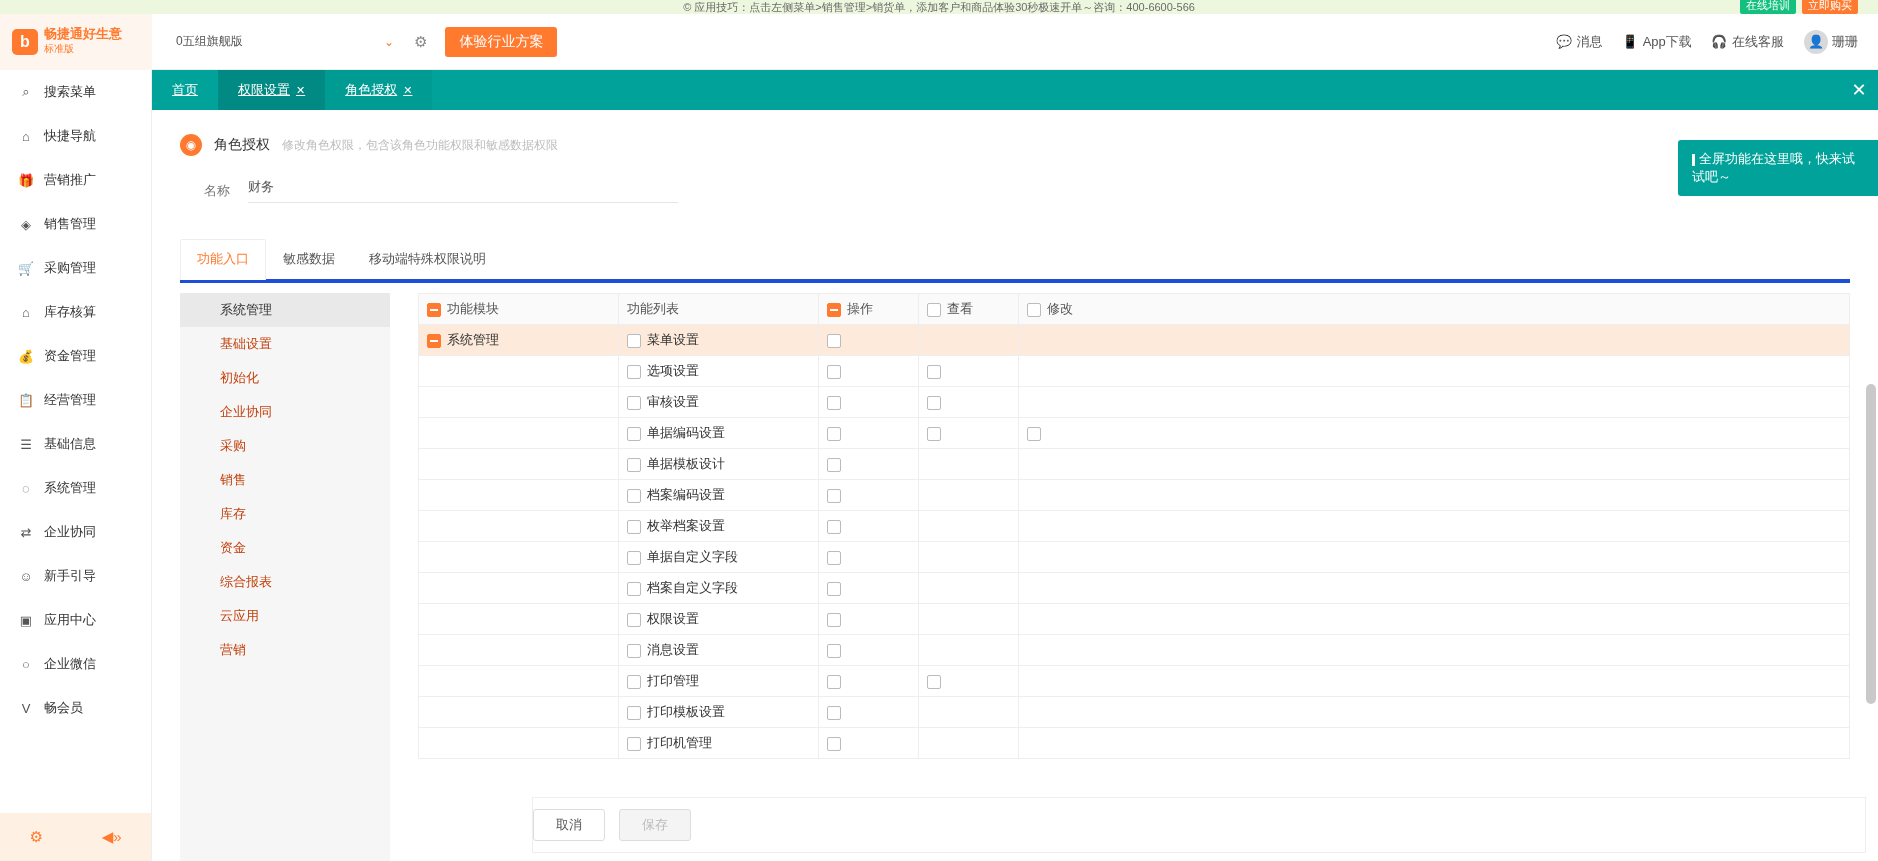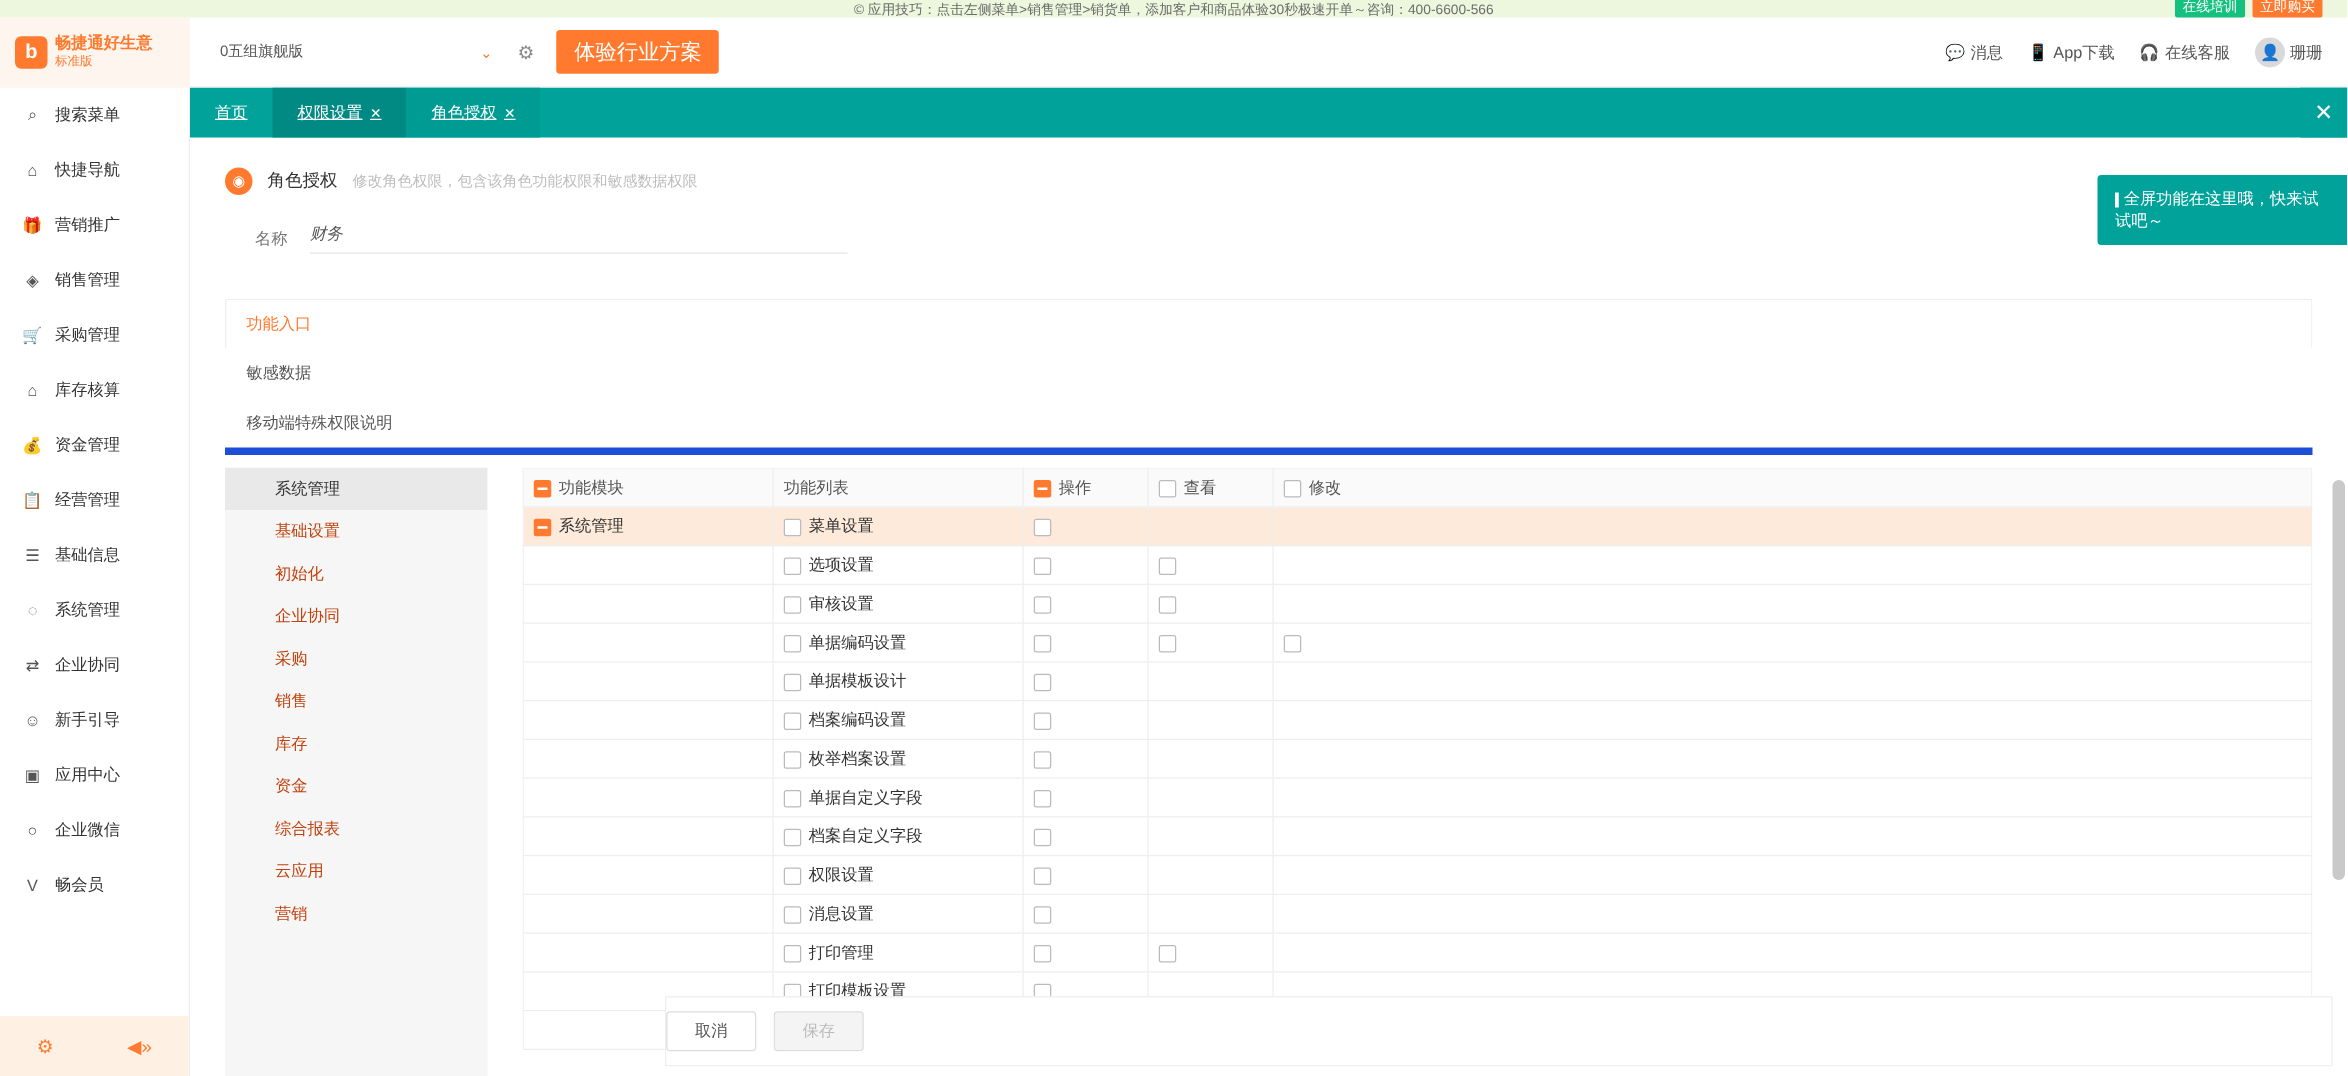--- a/index.html
+++ b/index.html
@@ -14,21 +14,21 @@
 
   
   .header { height:56px; display:flex; align-items:center; border-bottom:1px solid #eee;}
   .logo-block { width:152px; height:56px; display:flex; align-items:center; padding-left:12px; background:#fef5ee;}
   .logo-icon { width:26px; height:26px; background:#ff7a2e; border-radius:5px; margin-right:6px; display:flex; align-items:center;justify-content:center;color:#fff;font-weight:bold;font-size:16px;}
   .logo-text { color:#ff7a2e; font-size:13px; font-weight:bold; line-height:1.1;}
   .logo-sub { color:#ff7a2e; font-size:10px;}
   .org-select { margin-left:18px; width:230px; height:28px; border:none; color:#555; display:flex; align-items:center; justify-content:space-between; padding:0 6px;}
   .org-select .chev { color:#ff7a2e;}
   .gear { margin-left:14px; color:#888; font-size:15px;}
-  .orange-btn { margin-left:18px; background:#ff7a2e; color:#fff; padding:6px 14px; border-radius:3px; font-size:17px;}
+  .orange-btn { margin-left:18px; background:#ff7a2e; color:#fff; padding:6px 14px; border-radius:3px; font-size:14px;}
   .header-right { margin-left:auto; display:flex; align-items:center; gap:20px; padding-right:20px; color:#555; font-size:13px;}
   .hr-item { display:flex; align-items:center; gap:4px;}
   .avatar { width:24px;height:24px;border-radius:50%;background:#d9d9d9;display:flex;align-items:center;justify-content:center;color:#fff;font-size:13px;}
 
   .body { flex:1; display:flex; overflow:hidden;}
 
   
   .sidenav { width:152px; background:#fff; border-right:1px solid #eee; display:flex; flex-direction:column;}
   .nav-item { height:44px; display:flex; align-items:center; gap:10px; padding-left:18px; color:#333; font-size:13px; cursor:pointer;}
   .nav-item .ni-icon { width:16px; text-align:center; color:#555;}
@@ -44,23 +44,23 @@
   .tabs-close-all { position:absolute; right:0; top:0; width:38px; height:40px; background:#00a29a; display:flex;align-items:center;justify-content:center;font-size:18px;}
 
   .content { flex:1; padding:24px 28px 0 28px; overflow:hidden; display:flex; flex-direction:column; position:relative;}
   .title-row { display:flex; align-items:center; gap:12px;}
   .title-badge { width:22px;height:22px;border-radius:50%;background:#ff7a2e;display:flex;align-items:center;justify-content:center;color:#fff;font-size:12px;}
   .title-text { font-size:14px; color:#333; font-weight:500;}
   .title-hint { color:#bdbdbd; font-size:12px;}
 
   .name-row { margin:22px 0 0 24px; display:flex; align-items:center; gap:18px; font-size:13px; color:#555; padding-bottom:10px;}
   .name-label { color:#777;}
-  .name-val { width:430px; border-bottom:1px solid #e6e6e6; padding-bottom:6px;font-style:italic;}
-
-  .inner-tabs { margin-top:26px; display:flex; border-bottom:6px solid #1d4ed8; font-size:13px;flex-direction:column;}
+  .name-val { width:430px; border-bottom:1px solid #e6e6e6; padding-bottom:6px;}
+
+  .inner-tabs { margin-top:26px; display:flex; border-bottom:4px solid #1d4ed8; font-size:13px;}
   .itab { padding:10px 16px; color:#555; border:1px solid transparent; cursor:pointer;}
   .itab.active { color:#ff7a2e; border:1px solid #eee; border-bottom:1px solid #fff; background:#fff; border-radius:2px 2px 0 0; margin-bottom:-1px;}
 
   .perm-area { flex:1; display:flex; margin-top:10px; overflow:hidden;}
   .cat-list { width:210px; background:#f6f6f6; overflow:auto;}
   .cat-item { padding:8px 0 8px 40px; color:#c2410c; font-size:13px; cursor:pointer;}
   .cat-item.active { background:#e9e9e9; color:#333;}
 
   .grid-wrap { flex:1; overflow:auto; position:relative; margin-left:28px;}
   table { width:100%; border-collapse:collapse; font-size:13px;}

